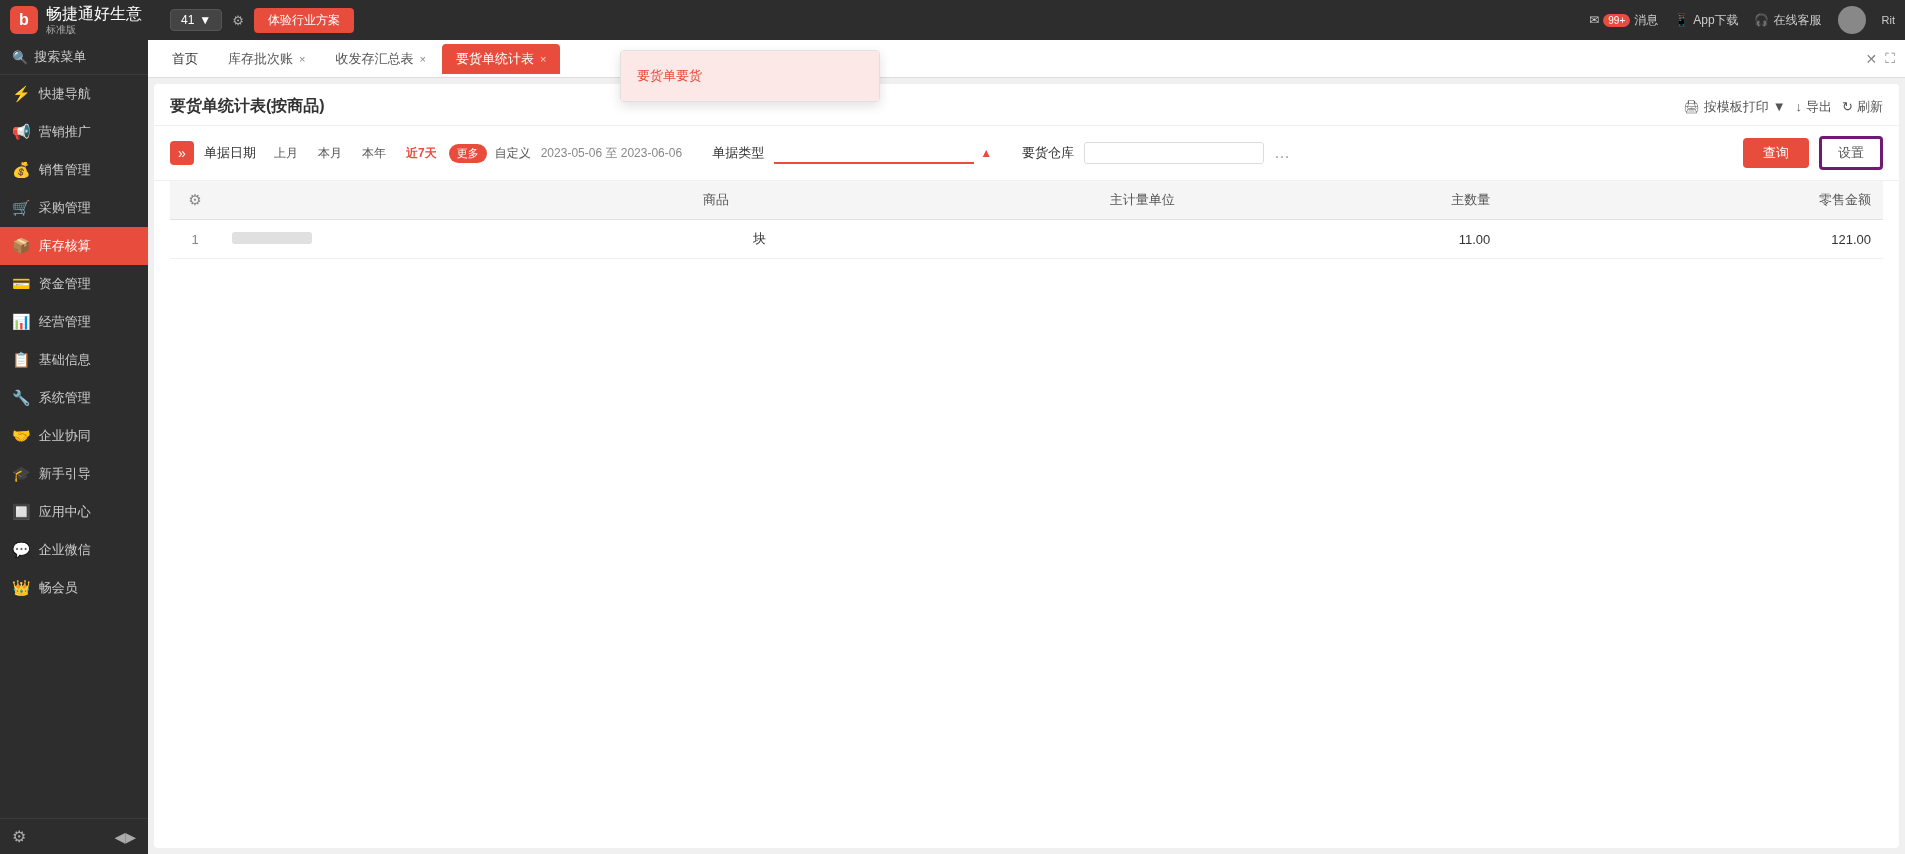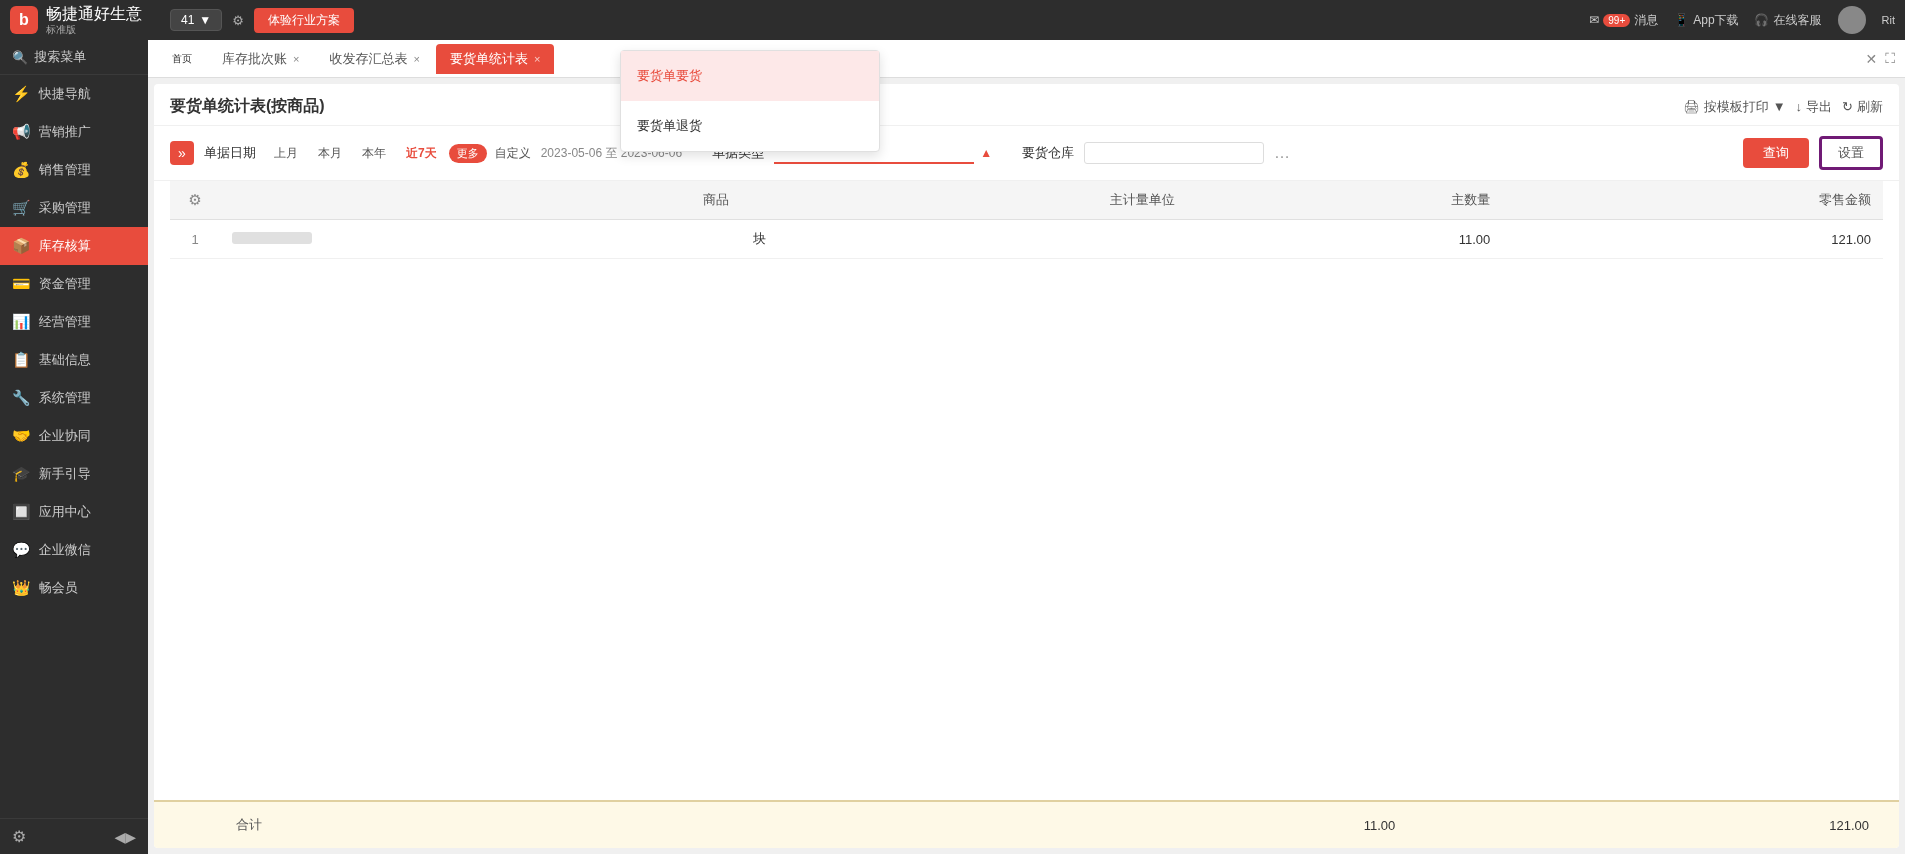--- a/index.html
+++ b/index.html
@@ -179,21 +179,21 @@
     .tab.active {
       background: #e84c3d;
       color: #fff;
     }
     .tab .close-x {
       font-size: 11px;
       color: inherit;
       opacity: 0.7;
       cursor: pointer;
     }
-    .tab-home { color: #333; font-size: 10px; padding: 6px 14px; cursor: pointer; }
+    .tab-home { color: #333; font-size: 13px; padding: 6px 14px; cursor: pointer; }
     .tab-actions {
       margin-left: auto;
       display: flex;
       align-items: center;
       gap: 8px;
     }
     .tab-actions span { font-size: 16px; cursor: pointer; color: #666; }
 
     
     .page-content {
@@ -623,21 +623,20 @@
           <span class="warehouse-label">要货仓库</span>
           <input class="warehouse-input" type="text" style="">
           <span class="warehouse-more">…</span>
 
           <button class="query-btn">查询</button>
           <button class="settings-btn">设置</button>
         </div>
 
         <div class="type-dropdown">
           <div class="dropdown-item selected">要货单要货</div>
-          <div class="dropdown-item">要货单退货</div>
         </div>
 
         <div class="table-wrapper">
           <div class="table-area">
             <table class="data-table">
               <thead>
                 <tr>
                   <th>
                     <span class="settings-gear">⚙</span>
                   </th>
@@ -655,31 +654,18 @@
                   </td>
                   <td>块</td>
                   <td class="num-col">11.00</td>
                   <td class="num-col">121.00</td>
                 </tr>
               </tbody>
             </table>
           </div>
         </div>
 
-        <div class="bottom-summary">
-          <table>
-            <tbody>
-                <tr>
-              <td style="width:50px;"></td>
-              <td class="s-label">合计</td>
-              <td style="min-width:100px;"></td>
-              <td class="s-val" style="min-width:100px; text-align:right;">11.00</td>
-              <td class="s-val" style="min-width:100px; text-align:right;">121.00</td>
-            </tr>
-          </tbody>
-            </table>
-        </div>
 
       </div>
     </div>
 
   </div>
 </div>
 
 </body></html>

